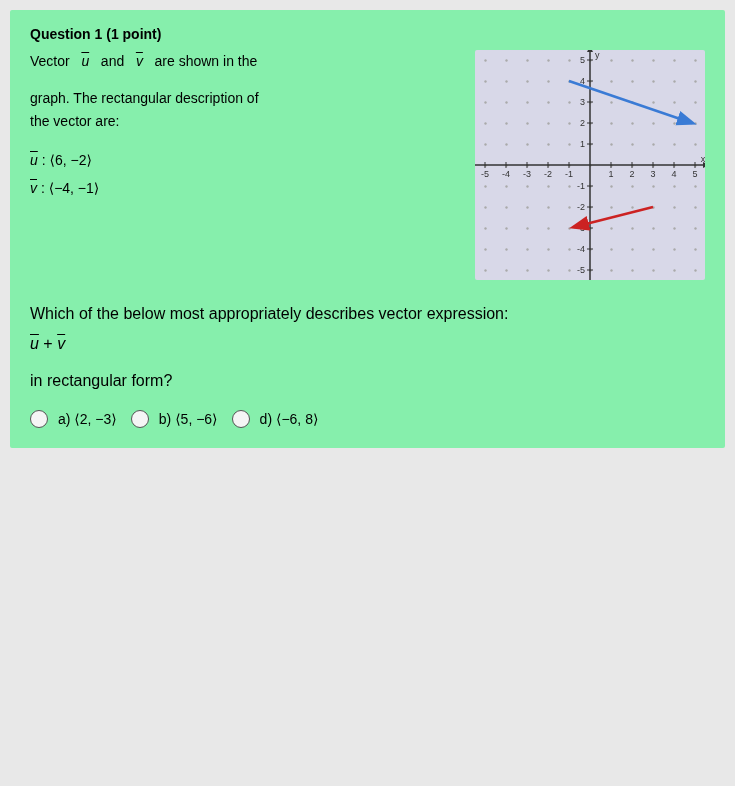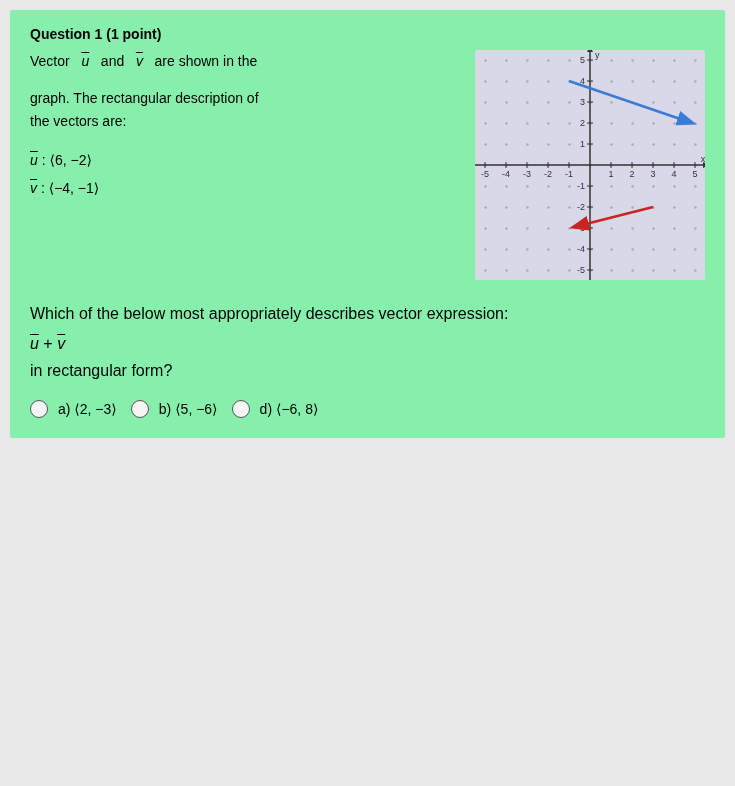--- a/index.html
+++ b/index.html
@@ -95,21 +95,21 @@
         <span>&nbsp;</span>
         <span class="overline">u</span>
         <span>&nbsp;</span>
         <span>and</span>
         <span>&nbsp;</span>
         <span class="overline">v</span>
         <span>&nbsp;</span>
         <span>are shown in the</span>
       </div>
       <div style="line-height:1.6;">graph.  The rectangular description of</div>
-      <div style="line-height:1.6; margin-bottom:10px;">the vectors are:</div>
+      <div style="line-height:1.6; margin-bottom:10px;">the vector are:</div>
 
       <div class="vectors-given">
         <div>
           <span class="overline">u</span> : ⟨6, −2⟩
         </div>
         <div>
           <span class="overline">v</span> : ⟨−4, −1⟩
         </div>
       </div>
     </div>
@@ -190,21 +190,21 @@
 
         <line x1="94" y1="31" x2="217" y2="73" stroke="#3a7bd5" stroke-width="2.5" marker-end="url(#arrowBlue)"></line>
 
         <line x1="178" y1="157" x2="99" y2="177" stroke="#cc2222" stroke-width="2.5" marker-end="url(#arrowRed)"></line>
       </svg>
     </div>
   </div>
 
   <div class="expression-section">
     <div>Which of the below most appropriately describes vector expression:</div>
-    <div style="margin-top:4px; margin-bottom:2px;">
+    <div style="margin-top:4px; margin-bottom:12px;">
       <span class="overline">u</span> + <span class="overline">v</span>
     </div>
     <div>in rectangular form?</div>
   </div>
 
   <div class="options">
 
     <div class="option-item">
       <div class="radio-circle"></div>
       <span class="option-text">a) ⟨2, −3⟩</span>

